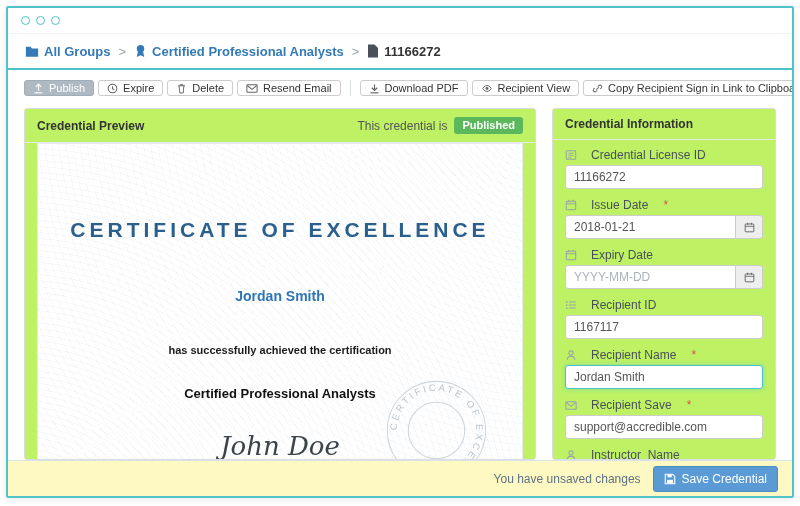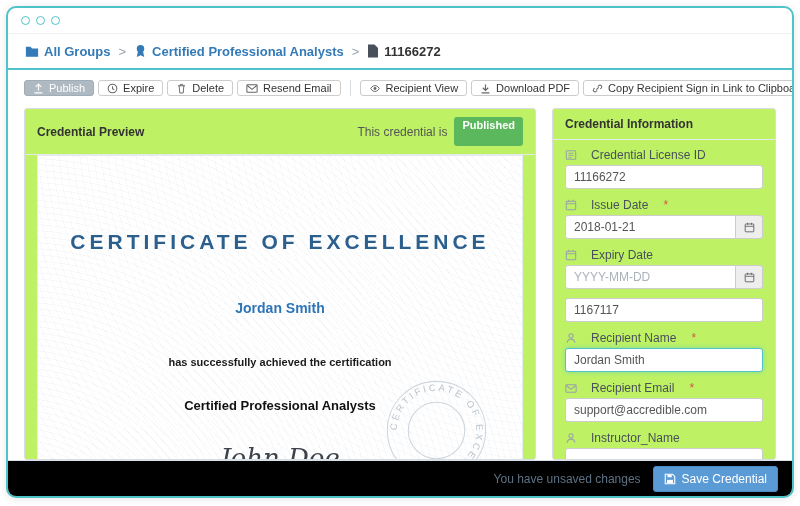--- a/index.html
+++ b/index.html
@@ -1,19 +1,19 @@
 <!DOCTYPE html>
 <html><head>
 <meta charset="utf-8">
 <style>
   * { margin:0; padding:0; box-sizing:border-box; }
   html,body { width:800px; height:506px; background:#fff; font-family:"Liberation Sans",sans-serif; overflow:hidden; }
 
   .window { position:absolute; top:6px; left:6px; right:6px; bottom:8px;
-    border:2px solid #4ec3c9; border-radius:10px; background:#fff;
+    border:2px solid #4ec3c9; border-radius:2px; background:#fff;
     display:flex; flex-direction:column; overflow:hidden;
     box-shadow:0 1px 8px rgba(0,0,0,.10); }
 
   .titlebar { height:26px; flex:none; display:flex; align-items:center; gap:6px;
     padding:0 13px; border-bottom:1px solid #eef2f5; }
   .dot { width:9px; height:9px; border:1.5px solid #4ec3c9; border-radius:50%; }
 
   .breadcrumb { height:34px; flex:none; display:flex; align-items:center; gap:8px;
     padding:0 17px; font-size:13px; font-weight:bold; }
   .crumb { color:#337ab7; display:inline-flex; align-items:center; gap:5px; cursor:pointer; }
@@ -34,21 +34,21 @@
   .main { flex:1; display:flex; gap:16px; padding:4px 16px 0; overflow:hidden; }
   .panel { border:1px solid #d7dde2; border-radius:3px; background:#bef264;
     display:flex; flex-direction:column; overflow:hidden; }
   .panel-left { flex:1; }
   .panel-right { width:224px; flex:none; }
   .panel-head { flex:none; padding:8px 12px; border-bottom:1px solid #e4e9ed;
     display:flex; align-items:center; justify-content:space-between; }
   .panel-title { font-size:12px; font-weight:bold; color:#333; }
   .status { font-size:12px; color:#555; display:flex; align-items:center; gap:7px; }
   .badge { background:#5cb85c; color:#fff; font-size:11px; font-weight:bold;
-    padding:2px 8px 15px; border-radius:3px; }
+    padding:2px 8px 3px; border-radius:3px; }
 
   .panel-body { flex:1; position:relative; overflow:hidden; }
 
   .cert { position:absolute; top:0; left:12px; right:12px; bottom:-60px;
     background:#fff; border:1px solid #e7ebef; text-align:center;
     background-image:
       repeating-radial-gradient(circle at -5% 115%, rgba(110,130,150,.055) 0 1px, transparent 1px 6px),
       repeating-radial-gradient(circle at 105% -15%, rgba(110,130,150,.045) 0 1px, transparent 1px 7px); }
   .cert-title { padding-top:34px; font-size:21px; letter-spacing:4px; font-weight:bold; color:#2b5f8e;margin-top:40px; }
   .cert-name { margin-top:46px; font-size:14px; font-weight:bold; color:#2e75b6; }
@@ -69,21 +69,21 @@
   .txt { width:100%; height:24px; border:1px solid #ccc; border-radius:3px;
     padding:2px 8px; font-size:12px; color:#555; font-family:inherit; outline:none; background:#fff; }
   .txt::placeholder { color:#aab2ba; }
   .txt.focused { border-color:#4ec3c9; box-shadow:0 0 5px rgba(78,195,201,.55); }
   .input-group { display:flex; }
   .input-group .txt { flex:1; min-width:0; border-top-right-radius:0; border-bottom-right-radius:0; }
   .addon { width:27px; flex:none; border:1px solid #ccc; border-left:none;
     border-radius:0 3px 3px 0; background:#eee; color:#666;
     display:flex; align-items:center; justify-content:center; cursor:pointer; }
 
-  .footer { height:36px; flex:none; background:#000000; border-top:1px solid #d9e2e9;
+  .footer { height:36px; flex:none; background:#fef9c3; border-top:1px solid #d9e2e9;
     display:flex; align-items:center; justify-content:flex-end; gap:12px; padding:0 14px; }
   .unsaved { font-size:12px; color:#5d7284; }
   .btn-save { background:#5b9bd5; border:1px solid #4e8cc4; color:#fff; font-size:12px;
     padding:5px 10px; border-radius:3px; display:inline-flex; align-items:center; gap:6px; cursor:pointer; }
 
   .ic-gray { color:#666; }
   .ic-field { color:#98a1aa; }
 </style>
 </head>
 <body>
@@ -145,32 +145,32 @@
     </button>
     <button class="btn">
       <svg class="ic-gray" width="12" height="11" viewBox="0 0 14 12">
           <rect x="1" y="1.5" width="12" height="9" rx="1" stroke="currentColor" stroke-width="1.2" fill="none"></rect>
           <path d="M1.5 2.5L7 7l5.5-4.5" stroke="currentColor" stroke-width="1.2" fill="none"></path>
         </svg>
       <span>Resend Email</span>
     </button>
     <span class="toolbar-sep"></span>
     <button class="btn">
+      <svg class="ic-gray" width="11" height="11" viewBox="0 0 14 14">
+          <path d="M7 2v7M3.5 6L7 9.5 10.5 6" stroke="currentColor" stroke-width="1.5" fill="none"></path>
+          <path d="M2 12.5h10" stroke="currentColor" stroke-width="1.5"></path>
+        </svg>
+      <span>Download PDF</span>
+    </button>
+    <button class="btn">
       <svg class="ic-gray" width="12" height="11" viewBox="0 0 14 14">
           <path d="M1.5 7s2.2-3.8 5.5-3.8S12.5 7 12.5 7 10.3 10.8 7 10.8 1.5 7 1.5 7z" stroke="currentColor" stroke-width="1.2" fill="none"></path>
           <circle cx="7" cy="7" r="1.8" fill="currentColor"></circle>
         </svg>
       <span>Recipient View</span>
-    </button>
-    <button class="btn">
-      <svg class="ic-gray" width="11" height="11" viewBox="0 0 14 14">
-          <path d="M7 2v7M3.5 6L7 9.5 10.5 6" stroke="currentColor" stroke-width="1.5" fill="none"></path>
-          <path d="M2 12.5h10" stroke="currentColor" stroke-width="1.5"></path>
-        </svg>
-      <span>Download PDF</span>
     </button>
     <button class="btn btn-copy">
       <svg class="ic-gray" width="11" height="11" viewBox="0 0 14 14">
           <path d="M5.5 8.5l3-3" stroke="currentColor" stroke-width="1.3"></path>
           <path d="M7.5 4.5l1.2-1.2a2.2 2.2 0 013.1 3.1L10.6 7.6M6.5 9.5L5.3 10.7a2.2 2.2 0 01-3.1-3.1L3.4 6.4" stroke="currentColor" stroke-width="1.3" fill="none"></path>
         </svg>
       <span>Copy Recipient Sign in Link to Clipboard</span>
     </button>
   </div>
 
@@ -263,20 +263,30 @@
               <svg width="11" height="11" viewBox="0 0 14 14">
                   <rect x="1.5" y="2.5" width="11" height="10" rx="1" stroke="currentColor" stroke-width="1.2" fill="none"></rect>
                   <path d="M1.5 5.5h11" stroke="currentColor" stroke-width="1.1"></path>
                   <path d="M4.5 1v2.5M9.5 1v2.5" stroke="currentColor" stroke-width="1.2"></path>
                 </svg>
             </span>
           </div>
         </div>
 
         <div class="field">
+          <div class="field-label">
+            <svg class="ic-field" width="12" height="12" viewBox="0 0 14 14">
+                <path d="M4.5 3.5h8M4.5 7h8M4.5 10.5h8" stroke="currentColor" stroke-width="1.2"></path>
+                <circle cx="2" cy="3.5" r="1" fill="currentColor"></circle>
+                <circle cx="2" cy="7" r="1" fill="currentColor"></circle>
+                <circle cx="2" cy="10.5" r="1" fill="currentColor"></circle>
+              </svg>
+            <span>Recipient ID</span>
+              <span class="req"></span>
+          </div>
           <input class="txt" type="text" value="1167117" style="">
         </div>
 
         <div class="field">
           <div class="field-label">
             <svg class="ic-field" width="12" height="12" viewBox="0 0 14 14">
                 <circle cx="7" cy="4.5" r="2.5" stroke="currentColor" stroke-width="1.2" fill="none"></circle>
                 <path d="M2.5 12.5c.5-3 2.5-4.2 4.5-4.2s4 1.2 4.5 4.2" stroke="currentColor" stroke-width="1.2" fill="none"></path>
               </svg>
             <span>Recipient Name</span>
@@ -284,21 +294,21 @@
           </div>
           <input class="txt focused" type="text" value="Jordan Smith" style="">
         </div>
 
         <div class="field">
           <div class="field-label">
             <svg class="ic-field" width="12" height="11" viewBox="0 0 14 12">
                 <rect x="1" y="1.5" width="12" height="9" rx="1" stroke="currentColor" stroke-width="1.2" fill="none"></rect>
                 <path d="M1.5 2.5L7 7l5.5-4.5" stroke="currentColor" stroke-width="1.2" fill="none"></path>
               </svg>
-            <span>Recipient Email</span>
+            <span>Recipient Save</span>
               <span class="req">*</span>
           </div>
           <input class="txt" type="text" value="support@accredible.com" style="">
         </div>
 
         <div class="field">
           <div class="field-label">
             <svg class="ic-field" width="12" height="12" viewBox="0 0 14 14">
                 <circle cx="7" cy="4.5" r="2.5" stroke="currentColor" stroke-width="1.2" fill="none"></circle>
                 <path d="M2.5 12.5c.5-3 2.5-4.2 4.5-4.2s4 1.2 4.5 4.2" stroke="currentColor" stroke-width="1.2" fill="none"></path>

